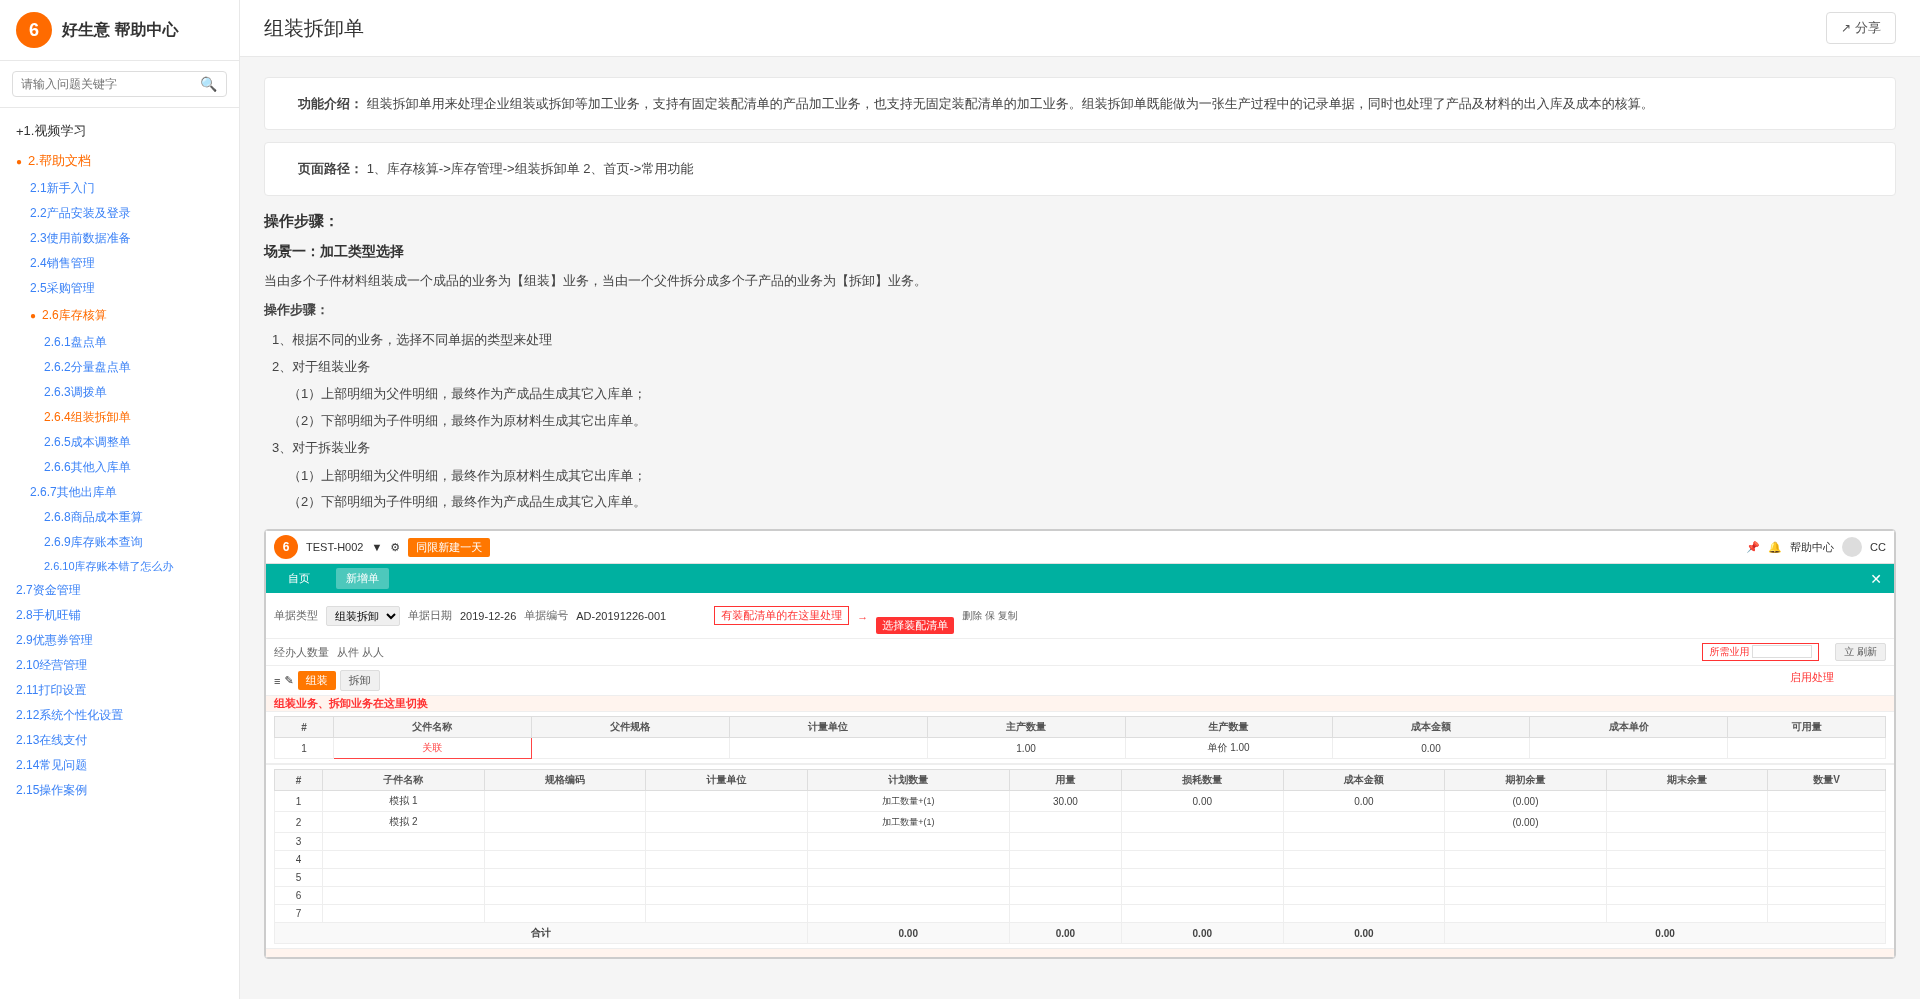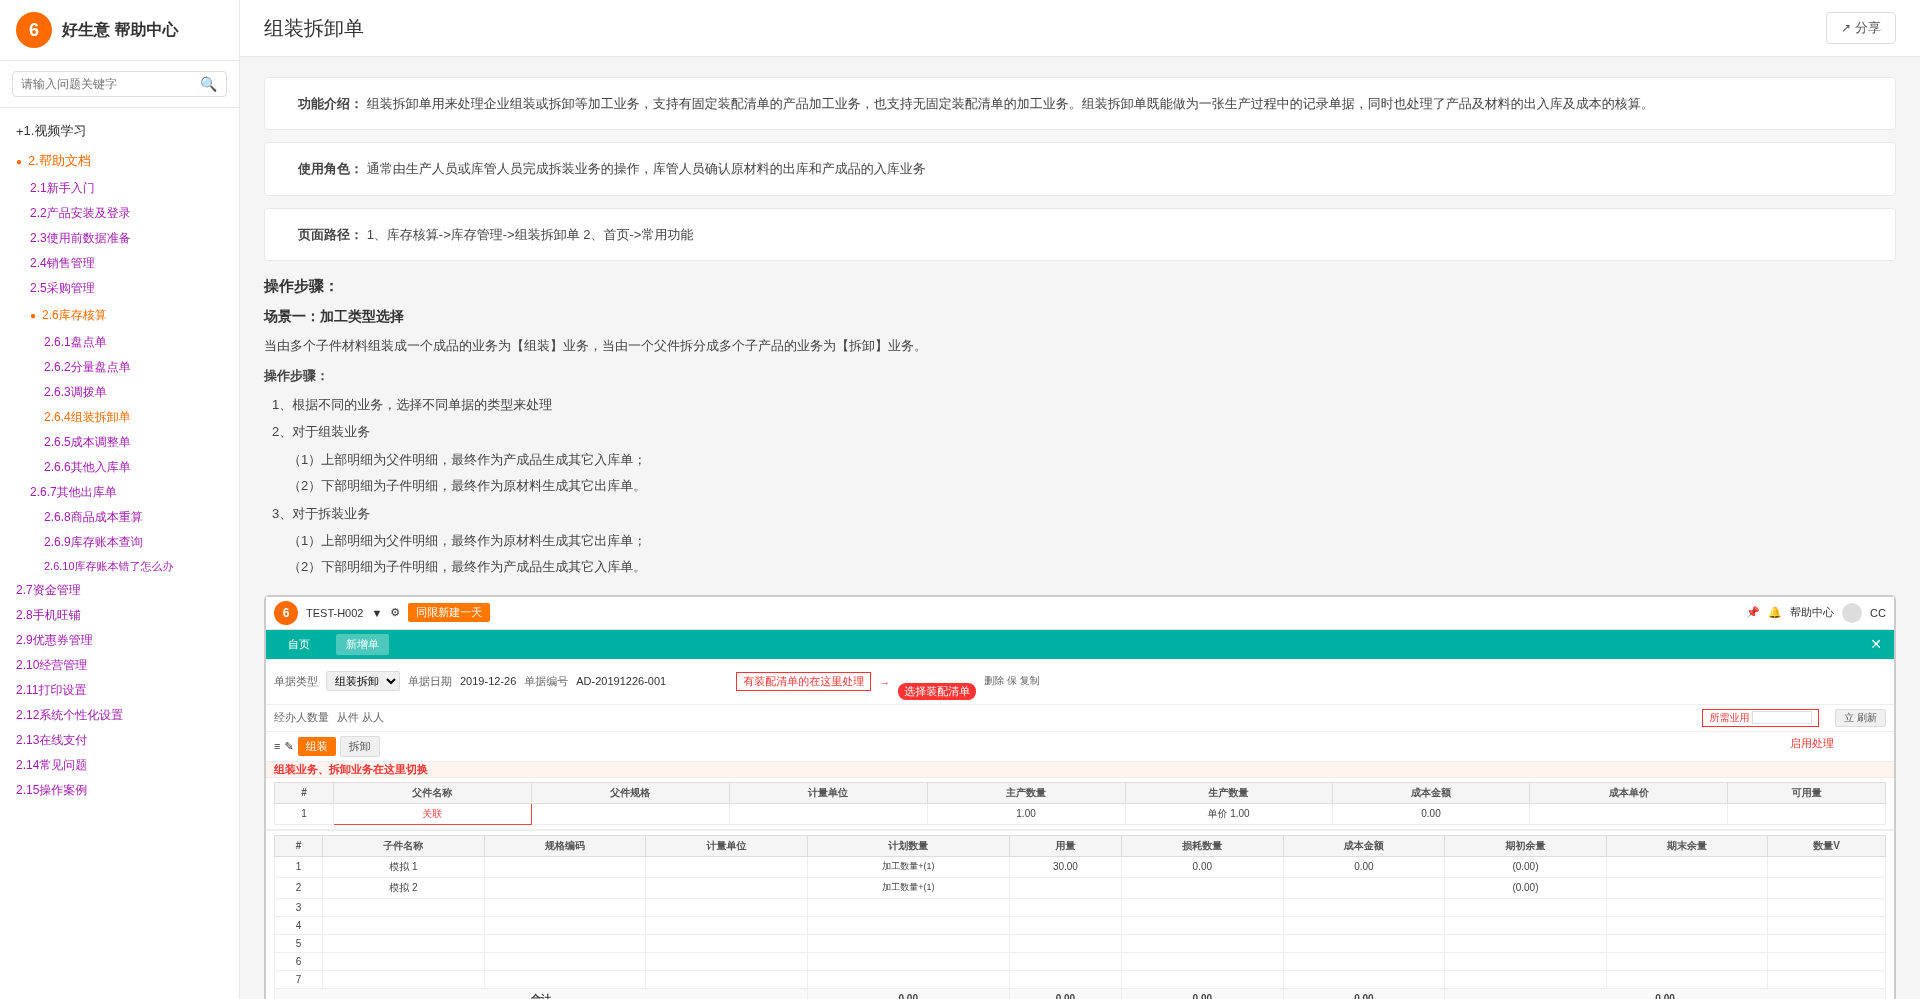--- a/index.html
+++ b/index.html
@@ -8,21 +8,21 @@
     
     .sidebar { width: 240px; background: #fff; border-right: 1px solid #e8e8e8; display: flex; flex-direction: column; overflow: hidden; flex-shrink: 0; }
     .logo-area { display: flex; align-items: center; padding: 12px 16px; border-bottom: 1px solid #e8e8e8; }
     .logo-circle { width: 36px; height: 36px; background: #ff6b00; border-radius: 50%; display: flex; align-items: center; justify-content: center; color: #fff; font-size: 18px; font-weight: bold; margin-right: 10px; flex-shrink: 0; }
     .logo-text { font-size: 16px; font-weight: bold; color: #333; }
     .search-area { padding: 10px 12px; border-bottom: 1px solid #e8e8e8; }
     .search-box { display: flex; align-items: center; border: 1px solid #ddd; border-radius: 4px; padding: 4px 8px; background: #fff; }
     .search-box input { border: none; outline: none; font-size: 12px; color: #999; width: 100%; }
     .search-icon-btn { color: #999; cursor: pointer; font-size: 14px; }
     .nav-list { overflow-y: auto; flex: 1; padding: 8px 0; }
-    .nav-sub { padding: 4px 16px 4px 30px; font-size: 12px; cursor: pointer; color: #a21caf; }
+    .nav-sub { padding: 4px 16px 4px 30px; font-size: 12px; cursor: pointer; color: #3b82f6; }
     .nav-sub.active { color: #ff6b00; }
     .nav-section { padding: 6px 16px; font-size: 13px; cursor: pointer; display: flex; align-items: center; color: #333; font-weight: 500; }
     .nav-section .arrow { margin-right: 6px; font-size: 10px; }
     .nav-section.open .arrow { color: #ff6b00; }
     .nav-section.open { color: #ff6b00; }
 
     
     .main { flex: 1; display: flex; flex-direction: column; overflow: hidden; background: #f5f5f5; }
     .main-header { background: #fff; padding: 12px 24px; border-bottom: 1px solid #e8e8e8; display: flex; align-items: center; justify-content: space-between; }
     .page-title { font-size: 20px; font-weight: normal; color: #333; }
@@ -118,24 +118,20 @@
     </button>
   </header>
 
   <div class="content-area">
 
     <div class="info-block">
       <span class="label">功能介绍：</span>
       <span>组装拆卸单用来处理企业组装或拆卸等加工业务，支持有固定装配清单的产品加工业务，也支持无固定装配清单的加工业务。组装拆卸单既能做为一张生产过程中的记录单据，同时也处理了产品及材料的出入库及成本的核算。</span>
     </div>
 
-    <div class="info-block">
-      <span class="label">使用角色：</span>
-      <span>通常由生产人员或库管人员完成拆装业务的操作，库管人员确认原材料的出库和产成品的入库业务</span>
-    </div>
 
     <div class="info-block">
       <span class="label">页面路径：</span>
       <span>1、库存核算-&gt;库存管理-&gt;组装拆卸单  2、首页-&gt;常用功能</span>
     </div>
 
     <div class="section-title">操作步骤：</div>
 
     <div class="scenario-title">场景一：加工类型选择</div>
 
@@ -184,23 +180,23 @@
 
         <div class="form-row" style="background:#fff;border-bottom:1px solid #eee; flex-wrap:wrap;">
           <span style="color:#666;">单据类型</span>
           <select style="border:1px solid #ddd;padding:2px 4px;font-size:11px;border-radius:2px;">
             <option>组装拆卸</option>
           </select>
           <span style="color:#666;">单据日期</span>
           <span>2019-12-26</span>
           <span style="color:#666;">单据编号</span>
           <span>AD-20191226-001</span>
-          <span style="color:#ff3333;border:1px solid #ff3333;padding:1px 6px;margin-left:62px;font-size:11px;">有装配清单的在这里处理</span>
+          <span style="color:#ff3333;border:1px solid #ff3333;padding:1px 6px;margin-left:40px;font-size:11px;">有装配清单的在这里处理</span>
           <span style="color:#ff3333;">→</span>
-          <span style="background:#ff3333;color:#fff;padding:1px 6px;border-radius:8px;font-size:11px;margin-top:20px;">选择装配清单</span>
+          <span style="background:#ff3333;color:#fff;padding:1px 6px;border-radius:2px;font-size:11px;margin-top:20px;">选择装配清单</span>
           <span style="color:#666;font-size:10px;">删除 保 复制</span>
         </div>
 
         <div class="form-row" style="background:#fff;border-bottom:1px solid #eee;justify-content:flex-end;padding-left:8px;">
           <span style="color:#666;">经办人数量</span>
           <span style="color:#666;">从件 从人</span>
           <div style="border:1px solid #ff3333;padding:1px 6px;font-size:10px;color:#ff3333;margin-left:auto;margin-right:8px;">
             <span>所需业用</span>
             <input type="text" style="border: 1px solid rgb(221, 221, 221); width: 60px; font-size: 10px;">
           </div>

